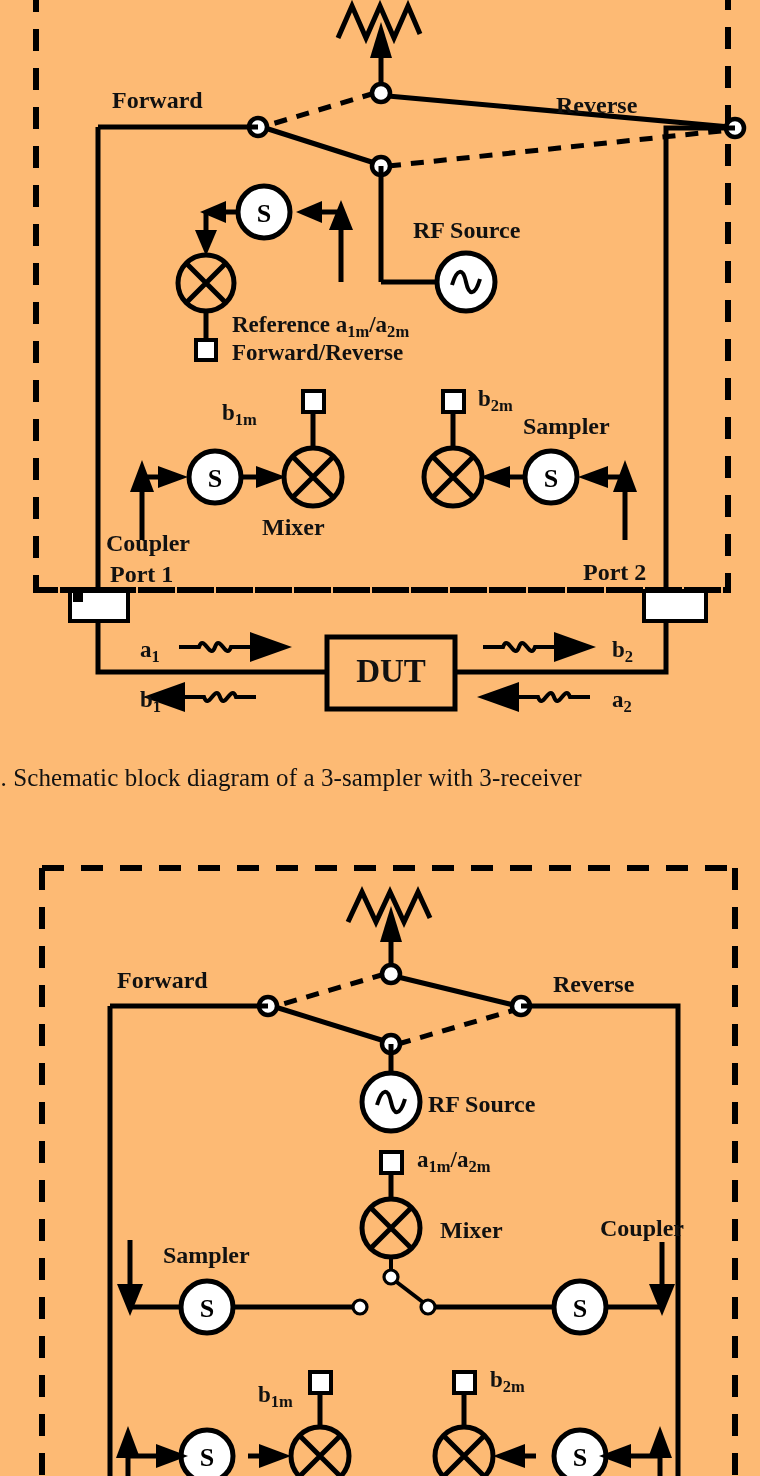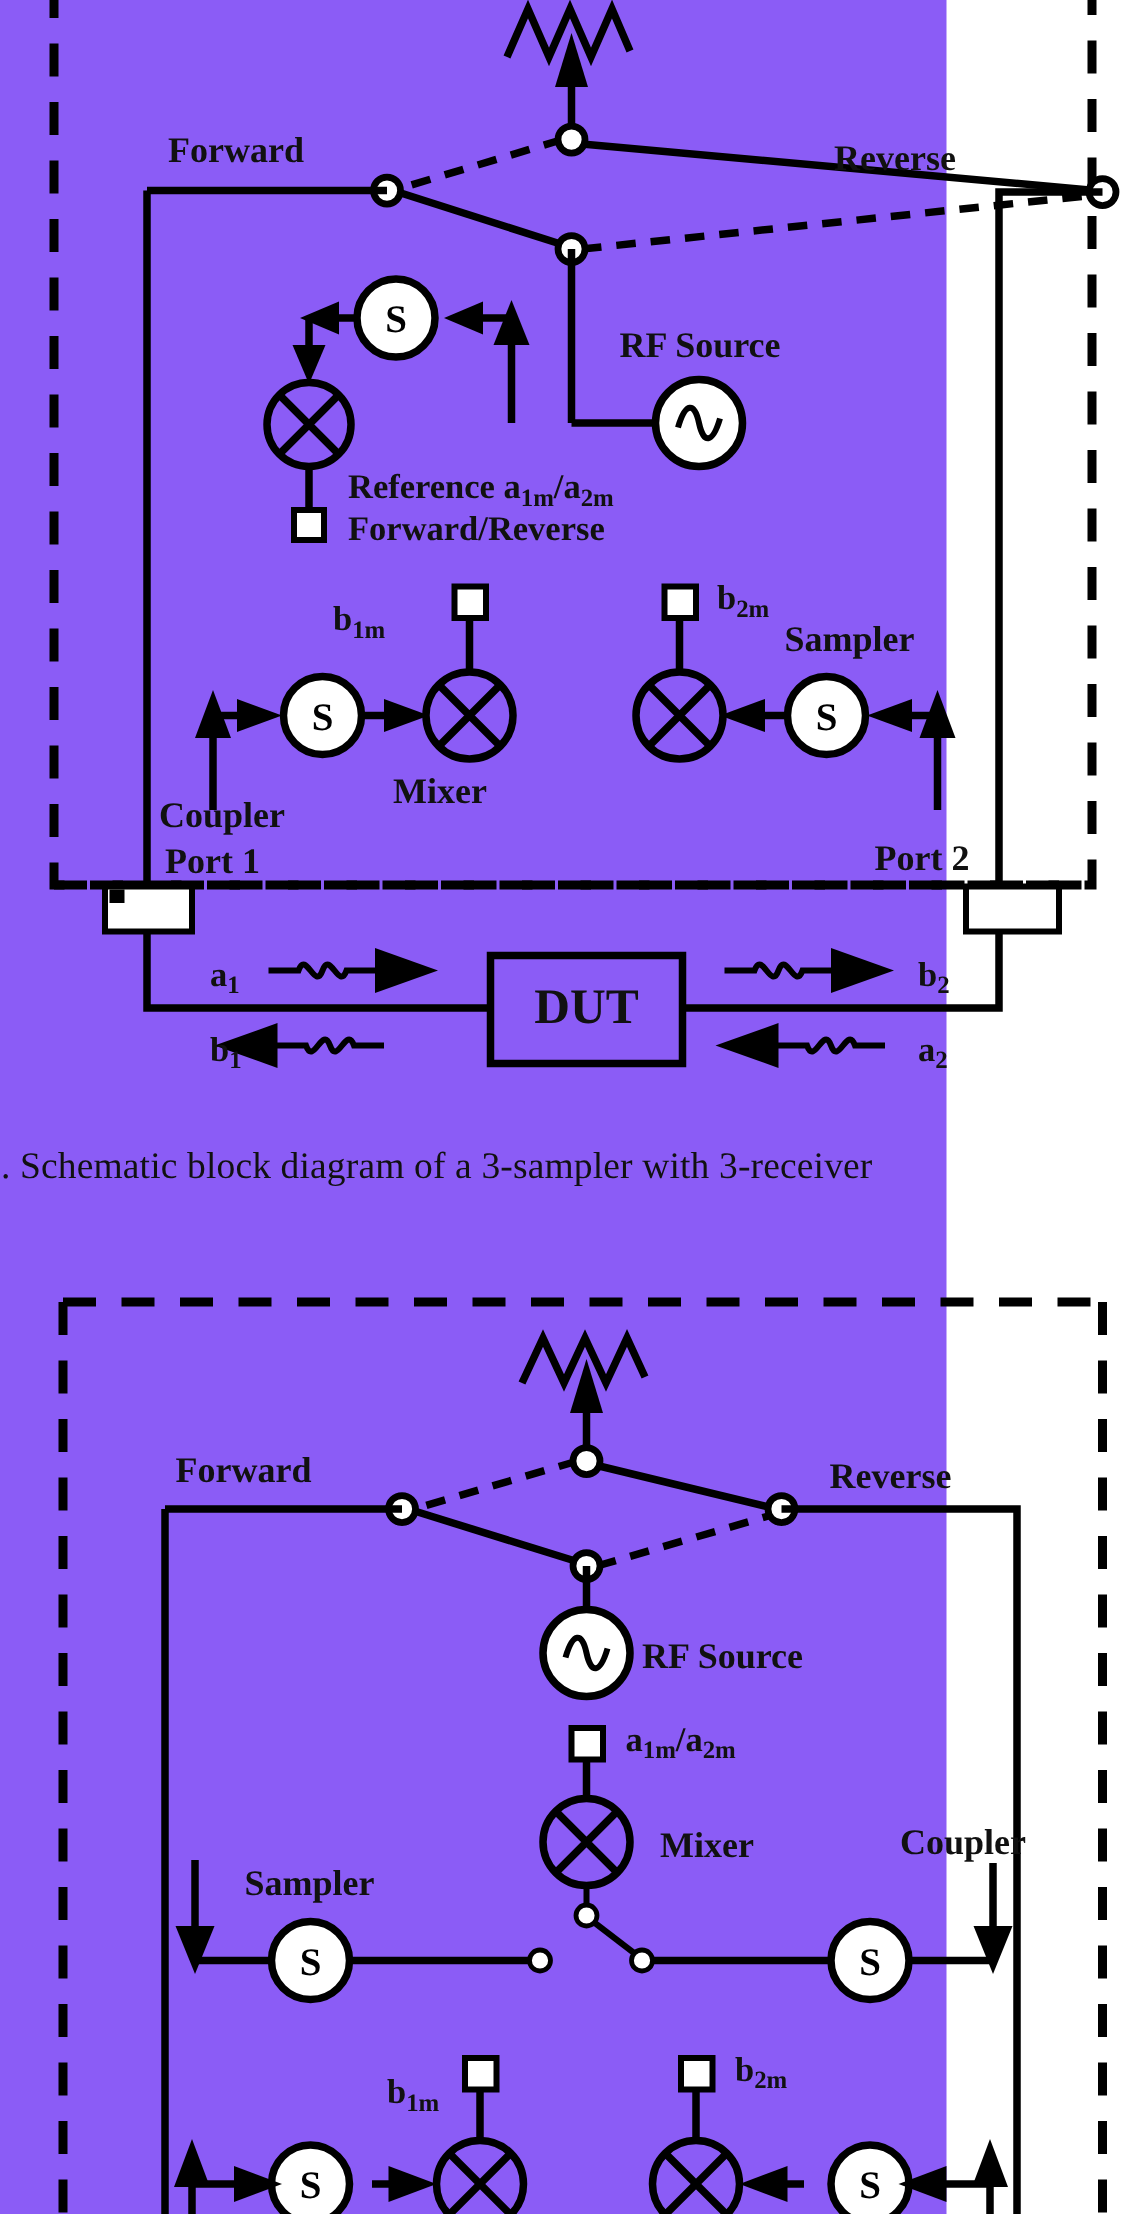--- a/index.html
+++ b/index.html
@@ -9,23 +9,23 @@
   }
   body {
     width: 760px;
     height: 1476px;
     position: relative;
     overflow: hidden;
     font-family: "Liberation Serif", "DejaVu Serif", serif;
   }
   .page {
     position: relative;
-    width: 631px;
+    width: 760px;
     height: 1476px;
-    background: #8b5cf6;
+    background: #fdba74;
   }
   svg.fig {
     position: absolute;
     left: 0;
     display: block;
   }
   #fig1 { top: 0; }
   #fig2 { top: 856px; }
 
   .cap {

